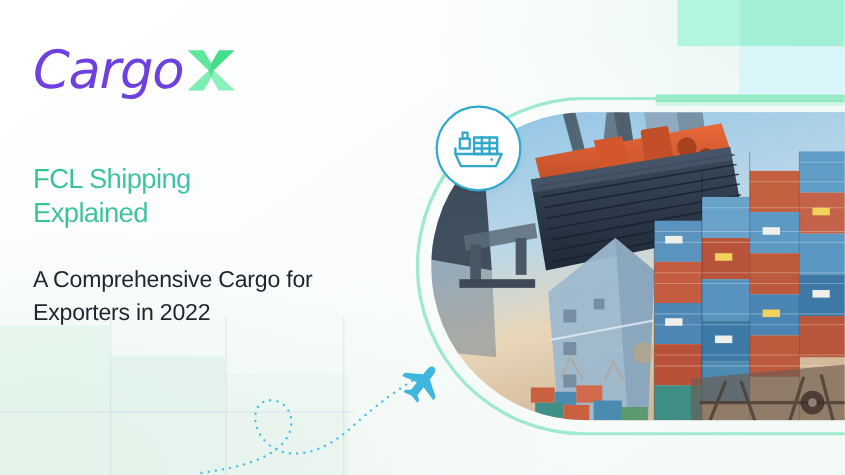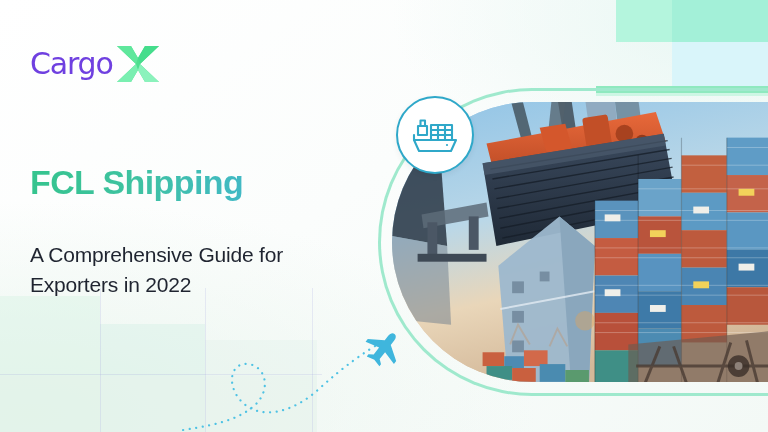--- a/index.html
+++ b/index.html
@@ -24,29 +24,29 @@
   .gline-h { position:absolute; left:0; right:0; height:1px; background:rgba(150,150,220,.22); }
 
   
   .tr-mint { position:absolute; background:#b4f5dd; }
   .tr-cyan { position:absolute; background:#d9f5fa; }
   .tr-mint2 { position:absolute; background:#a3f0d8; }
 
   
   #logo { position:absolute; left:30px; top:40px; display:flex; align-items:center; height:48px; }
   #logo-word {
-    font-size:30px; font-weight:400; letter-spacing:-1.2px;
-    color:#6f40e0; line-height:1; font-family:"DejaVu Sans", sans-serif;
+    font-size:48px; font-weight:400; letter-spacing:-1.2px;
+    color:#6f40e0; line-height:1; font-family:"DejaVu Sans", sans-serif;font-style:italic;
   }
   #logo-x { margin-left:2px; display:block; }
 
   
   #headline {
-    position:absolute; left:30px; top:162px; width:340px;
-    font-size:34px; font-weight:bold; line-height:1.22; letter-spacing:-.6px;
+    position:absolute; left:30px; top:148px; width:340px;
+    font-size:25px; font-weight:normal; line-height:1.22; letter-spacing:-.6px;
     background:linear-gradient(95deg,#35c48d 0%,#3fc2a2 32%,#41b9c4 62%,#39b4dd 100%);
     -webkit-background-clip:text; background-clip:text;
     -webkit-text-fill-color:transparent; color:transparent;
   }
   #subtitle {
     position:absolute; left:30px; top:240px; width:340px;
     font-size:21px; font-weight:400; line-height:1.42; color:#1f2430; letter-spacing:-.2px;
   }
 
   
@@ -113,24 +113,25 @@
       <path d="M2 3 L21 21 L2 39 L16 39 L23 27 L30 39 L44 39 L25 21 L44 3 L30 3 L23 15 L16 3 Z" fill="#4ede8f"></path>
       <path d="M2 3 L21 21 L23 15 L16 3 Z" fill="#5fe79c"></path>
       <path d="M44 3 L25 21 L23 15 L30 3 Z" fill="#45dd8c"></path>
       <path d="M2 39 L21 21 L23 27 L16 39 Z" fill="#7aefb1"></path>
       <path d="M44 39 L25 21 L23 27 L30 39 Z" fill="#8bf2bc"></path>
     </svg>
   </div>
 
   <h1 id="headline">
     <span>FCL Shipping</span><br>
+    <span>Explained</span>
   </h1>
 
   <p id="subtitle">
-    <span>A Comprehensive Guide for</span><br>
+    <span>A Comprehensive Cargo for</span><br>
     <span>Exporters in 2022</span>
   </p>
 
   <div id="photo-ring"></div>
   <div id="photo-wrap">
     <div id="photo">
       <svg viewBox="0 0 390 292" preserveAspectRatio="xMidYMid slice">
         <defs>
           <linearGradient id="sky" x1="0" y1="0" x2="0.3" y2="1">
             <stop offset="0" stop-color="#8fc3e6"></stop>

